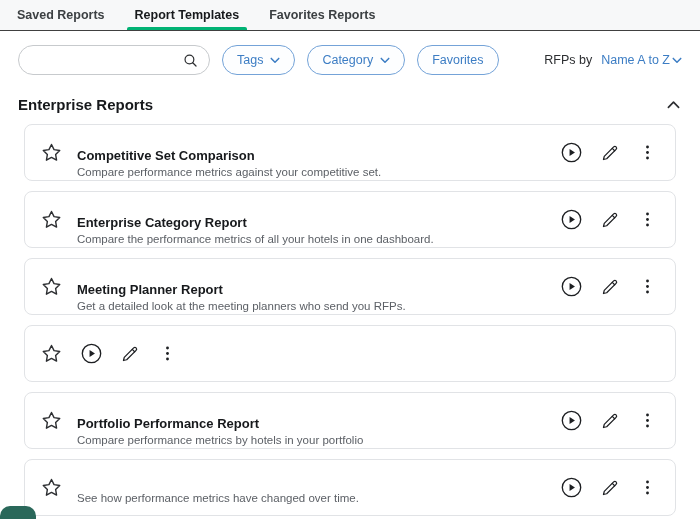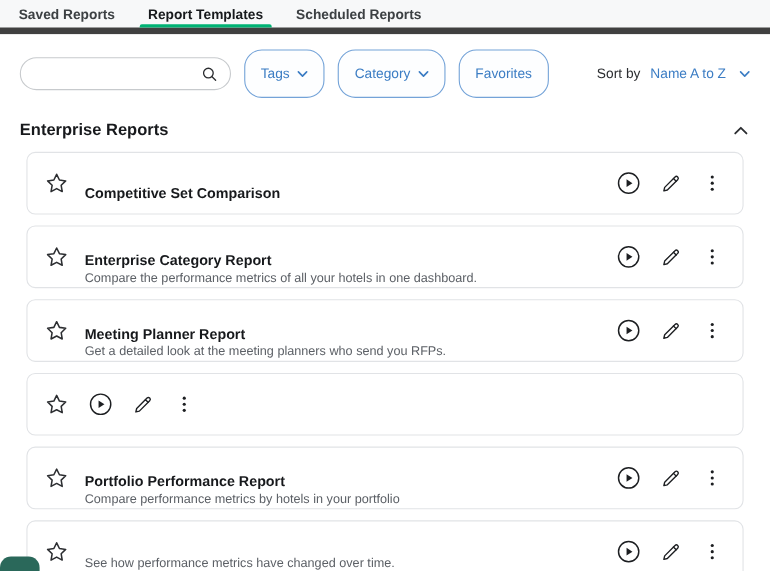--- a/index.html
+++ b/index.html
@@ -14,21 +14,21 @@
   html,body{margin:0;padding:0;}
   body{
     width:700px;height:519px;overflow:hidden;position:relative;
     background:#ffffff;
     font-family:"Liberation Sans", sans-serif;
     color:var(--text-dark);
   }
   
   .tabbar{
     display:flex;align-items:stretch;height:31px;
-    background:#f7f8f9;border-bottom:6px solid #404040;padding:0 2px;
+    background:#f7f8f9;border-bottom:1px solid #404040;padding:0 2px;
   }
   .tab{
     padding:0 15px;display:flex;align-items:center;
     font-size:12.5px;font-weight:600;color:#3c4043;cursor:pointer;position:relative;
     white-space:nowrap;
   }
   .tab.active{color:var(--text-dark);}
   .tab.active::after{
     content:"";position:absolute;left:7px;right:7px;bottom:0;height:3px;
     background:var(--green);border-radius:2px 2px 0 0;
@@ -43,29 +43,29 @@
     border:1px solid #c7cacd;border-radius:17px;height:30px;width:192px;
     padding:0 10px 0 14px;background:#fff;
   }
   .searchbox input{
     border:none;outline:none;flex:1;min-width:0;
     font-size:13px;font-family:inherit;background:transparent;color:var(--text-dark);
   }
   .pill{
     display:flex;align-items:center;gap:7px;
     border:1px solid var(--blue-border);color:var(--blue);
-    background:#fdfeff;border-radius:16px;height:44px;padding:0 14px;
+    background:#fdfeff;border-radius:16px;height:30px;padding:0 14px;
     font-size:12.5px;font-weight:500;cursor:pointer;white-space:nowrap;
   }
   .sort{
     margin-left:auto;display:flex;align-items:center;gap:9px;font-size:12.5px;
   }
   .sort-label{color:#2c2e31;}
   .sort-value{
-    color:var(--blue);display:flex;align-items:center;gap:12px;
+    color:var(--blue);display:flex;align-items:center;gap:2px;
     font-weight:500;cursor:pointer;white-space:nowrap;
   }
   
   .section-header{
     display:flex;align-items:center;justify-content:space-between;
     padding:21px 20px 11px 18px;
     gap:36px;
   }
   .section-title{font-size:15px;font-weight:700;color:var(--text-dark);}
   .collapse-icon{cursor:pointer;display:flex;align-items:center;color:#2c2e31;}
@@ -90,21 +90,21 @@
     position:absolute;left:0;bottom:0;width:36px;height:13px;
     background:#2a685a;border-radius:10px 10px 0 0;cursor:pointer;
   }
 </style>
 </head>
 <body>
 
 <div class="tabbar">
   <div class="tab">Saved Reports</div>
   <div class="tab active">Report Templates</div>
-  <div class="tab">Scheduled Reports</div>
+  <div class="tab">Favorites Reports</div>
 </div>
 
 <div class="filters">
   <div class="searchbox">
     <input type="text" placeholder="" style="">
     <span style="display:flex;">
       <svg viewBox="0 0 24 24" width="17" height="17" fill="none" stroke="#2c2e31" stroke-width="1.7" stroke-linecap="round">
         <circle cx="10.5" cy="10.5" r="6.2"></circle>
           <path d="M15.2 15.2l4.6 4.6"></path>
       </svg>
@@ -127,21 +127,21 @@
           <path d="M1.5 1.5L6 6l4.5-4.5"></path>
         </svg>
     </span>
   </div>
 
   <div class="pill">
     <span>Favorites</span>
   </div>
 
   <div class="sort">
-    <span class="sort-label">Sort by</span>
+    <span class="sort-label">RFPs by</span>
     <span class="sort-value">
       <span>Name A to Z</span>
       <span style="display:flex;">
         <svg viewBox="0 0 12 8" width="10" height="7" fill="none" stroke="currentColor" stroke-width="1.8" stroke-linecap="round" stroke-linejoin="round">
             <path d="M1.5 1.5L6 6l4.5-4.5"></path>
           </svg>
       </span>
     </span>
   </div>
 </div>
@@ -157,20 +157,21 @@
 
 <div class="report-list">
   <div class="report-card">
     <span class="star-btn">
       <svg viewBox="0 0 24 24" width="21" height="21" fill="none" stroke="#2c2e31" stroke-width="1.6" stroke-linejoin="round">
         <path d="M12 2.8l2.9 5.9 6.5.95-4.7 4.6 1.1 6.5L12 17.7l-5.8 3.05 1.1-6.5-4.7-4.6 6.5-.95z"></path>
       </svg>
     </span>
     <div class="report-text">
       <div class="report-title">Competitive Set Comparison</div>
+      <div class="report-desc">Compare performance metrics against your competitive set.</div>
     </div>
     <div class="report-actions">
       <span class="action-btn">
         <svg viewBox="0 0 24 24" width="23" height="23" fill="none" stroke="#1d1f22" stroke-width="1.4">
           <circle cx="12" cy="12" r="9.6"></circle>
           <path d="M10 8.4l5.6 3.6-5.6 3.6z" fill="#1d1f22" stroke="none"></path>
         </svg>
       </span>
       <span class="action-btn">
         <svg viewBox="0 0 24 24" width="20" height="20" fill="none" stroke="#1d1f22" stroke-width="1.5" stroke-linejoin="round" stroke-linecap="round">

